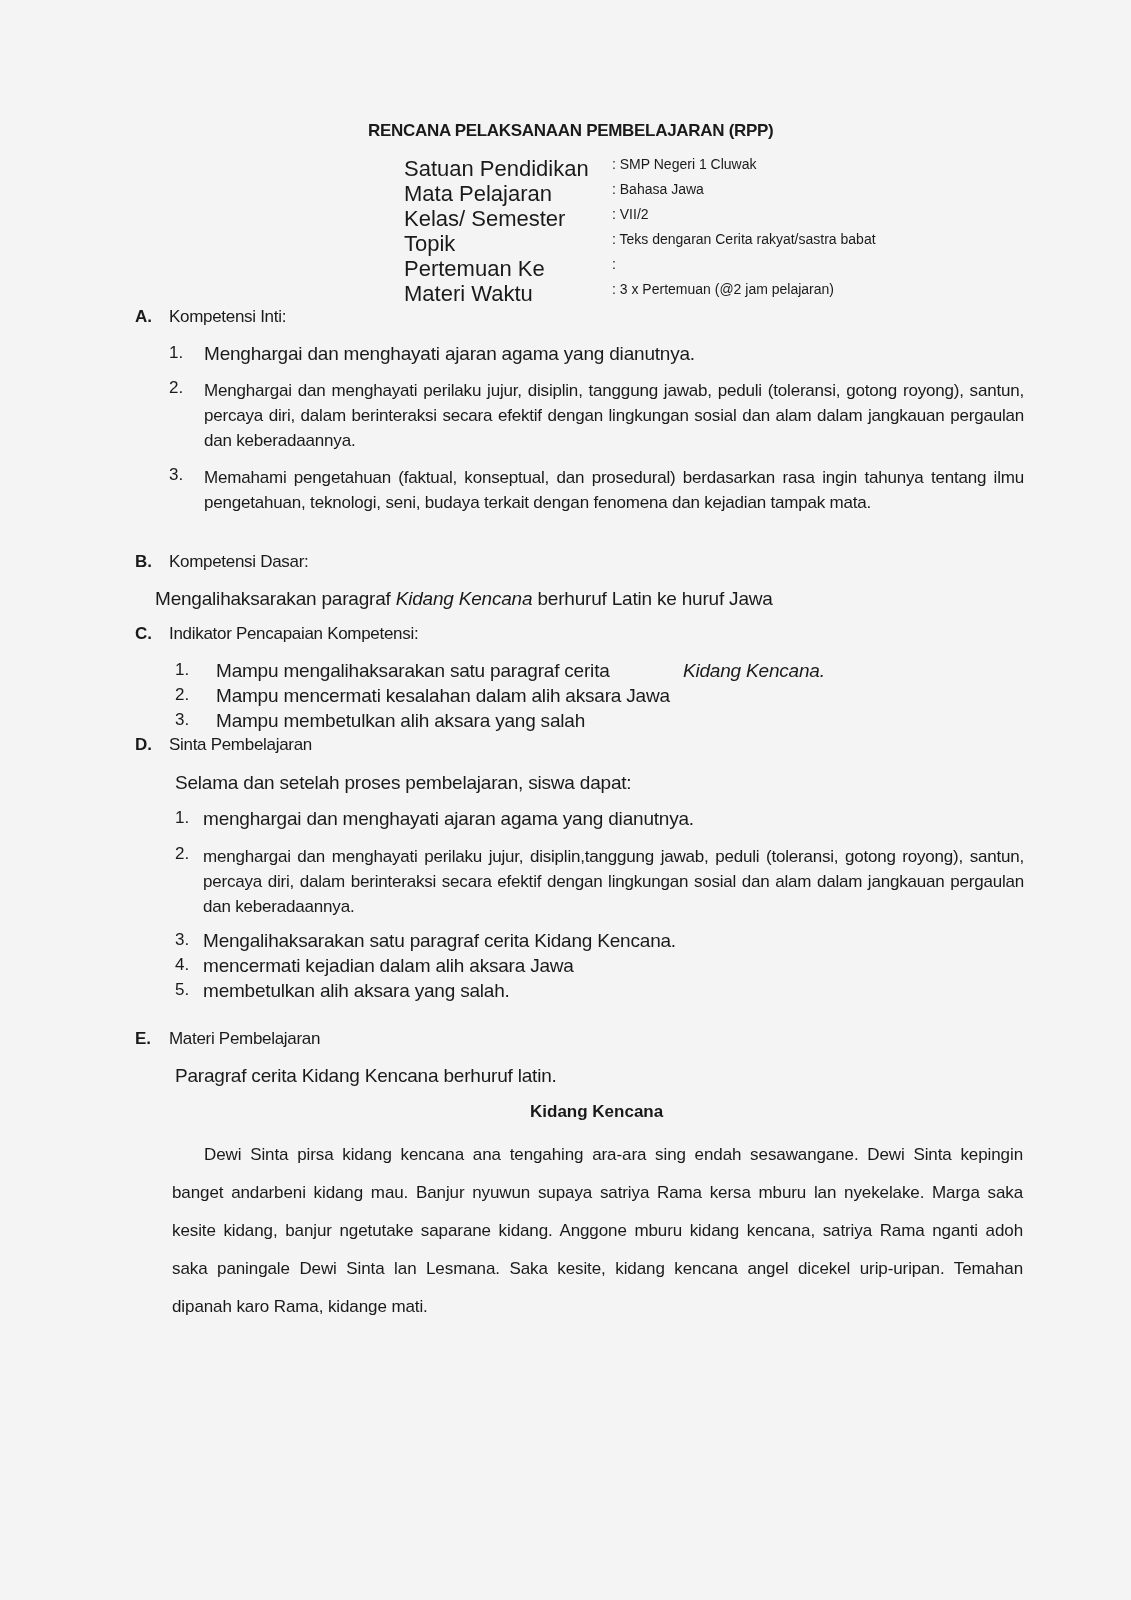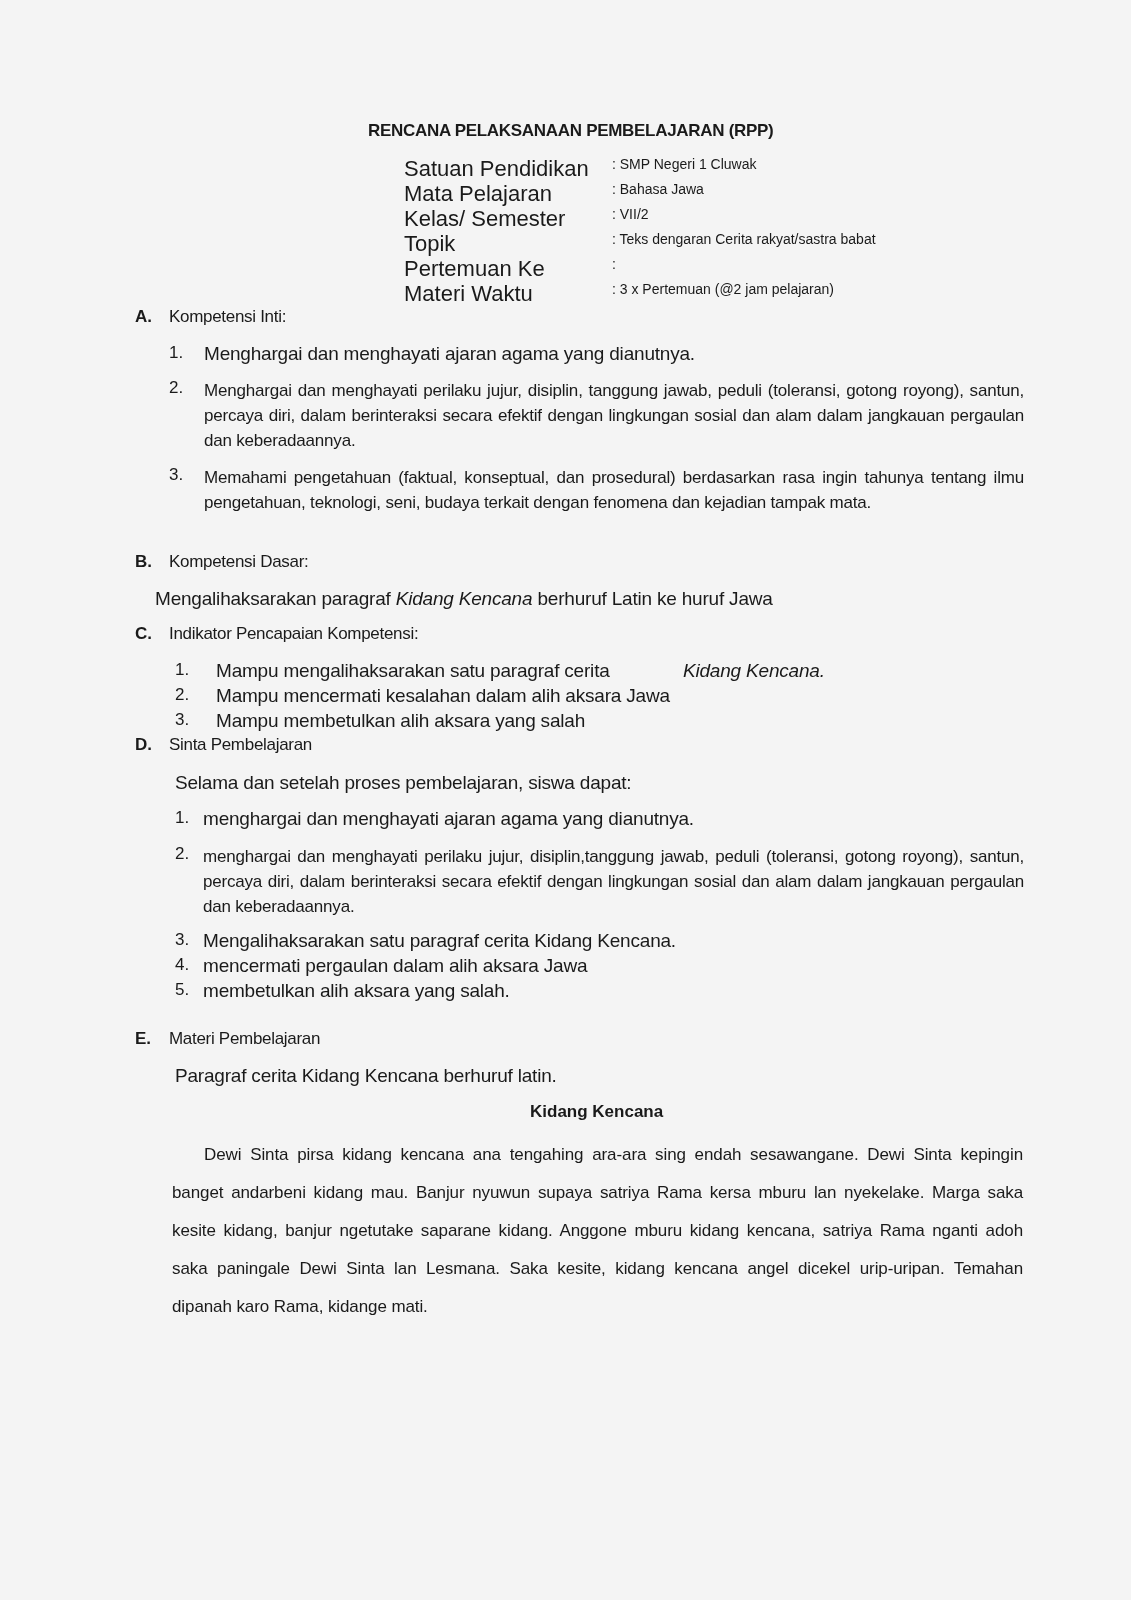--- a/index.html
+++ b/index.html
@@ -111,21 +111,21 @@
 <div class="abs num" style="left:175px; top:808px">1.</div>
 <div class="abs item-text" style="left:203px; top:808px">menghargai dan menghayati ajaran agama yang dianutnya.</div>
 
 <div class="abs num" style="left:175px; top:844px">2.</div>
 <div class="justify-block" style="left:203px; top:844px; width:821px">menghargai dan menghayati perilaku jujur, disiplin,tanggung jawab, peduli (toleransi, gotong royong), santun, percaya diri, dalam berinteraksi secara efektif dengan lingkungan sosial dan alam dalam jangkauan pergaulan dan keberadaannya.</div>
 
 <div class="abs num" style="left:175px; top:930px">3.</div>
 <div class="abs item-text" style="left:203px; top:930px">Mengalihaksarakan satu paragraf cerita Kidang Kencana.</div>
 
 <div class="abs num" style="left:175px; top:955px">4.</div>
-<div class="abs item-text" style="left:203px; top:955px">mencermati pergaulan dalam alih aksara Jawa</div>
+<div class="abs item-text" style="left:203px; top:955px">mencermati kejadian dalam alih aksara Jawa</div>
 
 <div class="abs num" style="left:175px; top:980px">5.</div>
 <div class="abs item-text" style="left:203px; top:980px">membetulkan alih aksara yang salah.</div>
 
 <div class="abs sec-letter" style="top:1029px">E.</div>
 <div class="abs sec-title" style="top:1029px">Materi Pembelajaran</div>
 <div class="abs item-text" style="left:175px; top:1065px">Paragraf cerita Kidang Kencana berhuruf latin.</div>
 
 <div class="abs story-title" style="top:1102px">Kidang Kencana</div>
 

